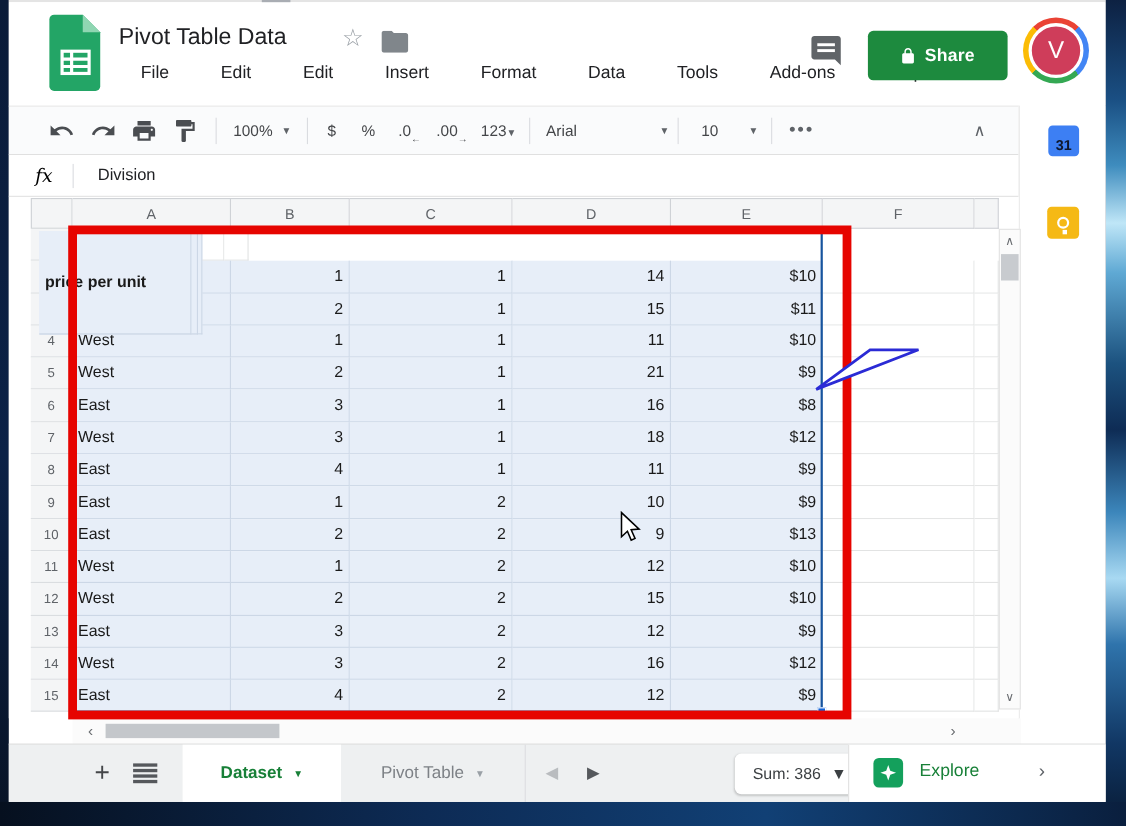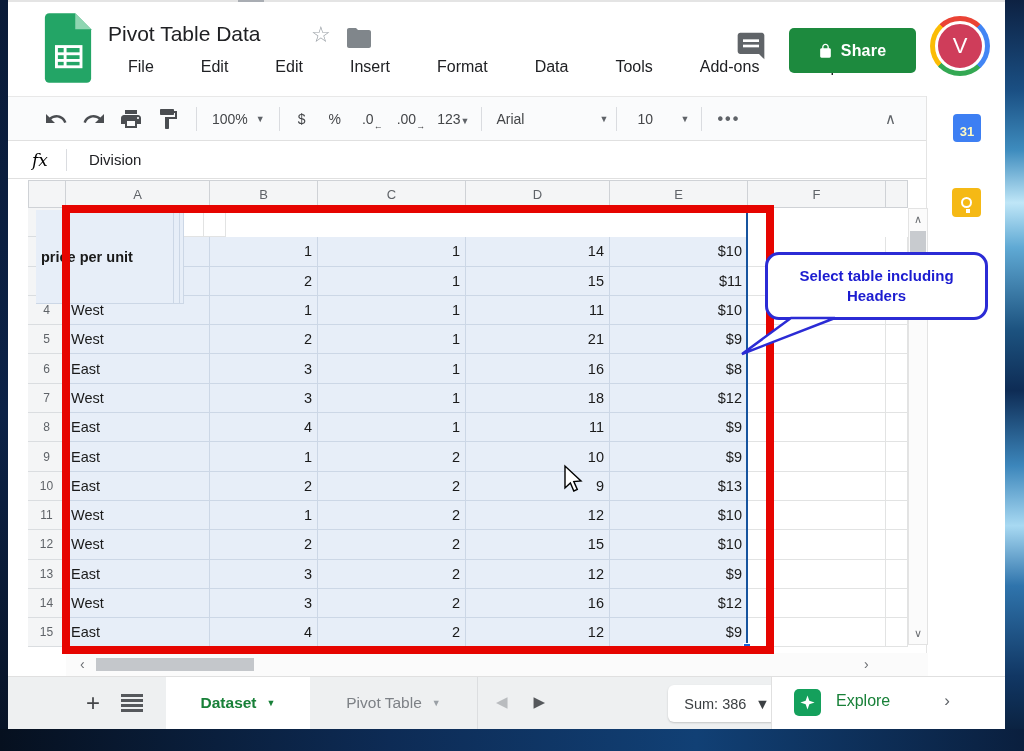--- a/index.html
+++ b/index.html
@@ -57,21 +57,21 @@
           border-bottom:1px solid #e0e0e0; display:flex; align-items:center; }
   .fx { font-family:"DejaVu Serif", serif; font-style:italic; color:#000000; font-size:17px; margin-left:24px; }
   .fdiv { width:1px; height:22px; background:#dadce0; margin-left:18px; margin-right:22px; }
   .fval { font-size:15px; color:#202124; }
 
   
   .sidepanel { position:absolute; left:926px; top:96px; width:79px; height:580px; background:#fff;
                border-left:1px solid #e4e4e4; }
   .gcal { position:absolute; left:26px; top:18px; width:28px; height:28px; background:#3d7ff3; border-radius:4px;
           display:flex; align-items:flex-end; justify-content:center; }
-  .gcal span { color:#fef9c3; font-size:13px; font-weight:bold; line-height:20px; }
+  .gcal span { color:#0f172a; font-size:13px; font-weight:bold; line-height:20px; }
   .gkeep { position:absolute; left:25px; top:92px; width:29px; height:29px; background:#f5b915; border-radius:4px;
            display:flex; align-items:center; justify-content:center; }
   .bulb { width:11px; height:11px; border:2px solid #fff; border-radius:50%; position:relative; }
   .bulb:after { content:""; position:absolute; left:2.5px; top:10px; width:4px; height:4px; background:#fff; }
 
   
   .gridzone { position:absolute; left:8px; top:179px; width:918px; height:474px; background:#fff; }
   .colheads { position:absolute; left:20px; top:1px; height:28px; display:flex; }
   .ch, .corner { height:28px; background:#f4f5f6; border-right:1px solid #cfd2d6; border-top:1px solid #cfd2d6;
         border-bottom:1px solid #cfd2d6; color:#5f6368; font-size:13px;
@@ -424,24 +424,20 @@
       <div class="dn">∨</div>
     </div>
     <div class="hscroll">
       <div class="lt">‹</div>
       <div class="hthumb"></div>
       <div class="rt">›</div>
     </div>
   </div>
 
   <div class="redbox"></div>
-  <div class="callout">
-    <div>Select table including</div>
-    <div>Headers</div>
-  </div>
   <svg class="callout-tail" width="104" height="44" viewBox="0 0 104 44">
     <polygon points="55,2 99,2 6,38" fill="#ffffff" stroke="#2b2bd5" stroke-width="2.5"></polygon>
   </svg>
   <svg class="cursor" width="22" height="30" viewBox="0 0 22 30">
     <path d="M3 2 L3 24 L8.4 19 L11.8 27 L15.3 25.4 L11.8 17.6 L19 17 Z" fill="#ffffff" stroke="#000000" stroke-width="1.4"></path>
   </svg>
 
   <div class="tabbar">
     <div class="addsheet">+</div>
     <div class="allsheets">

